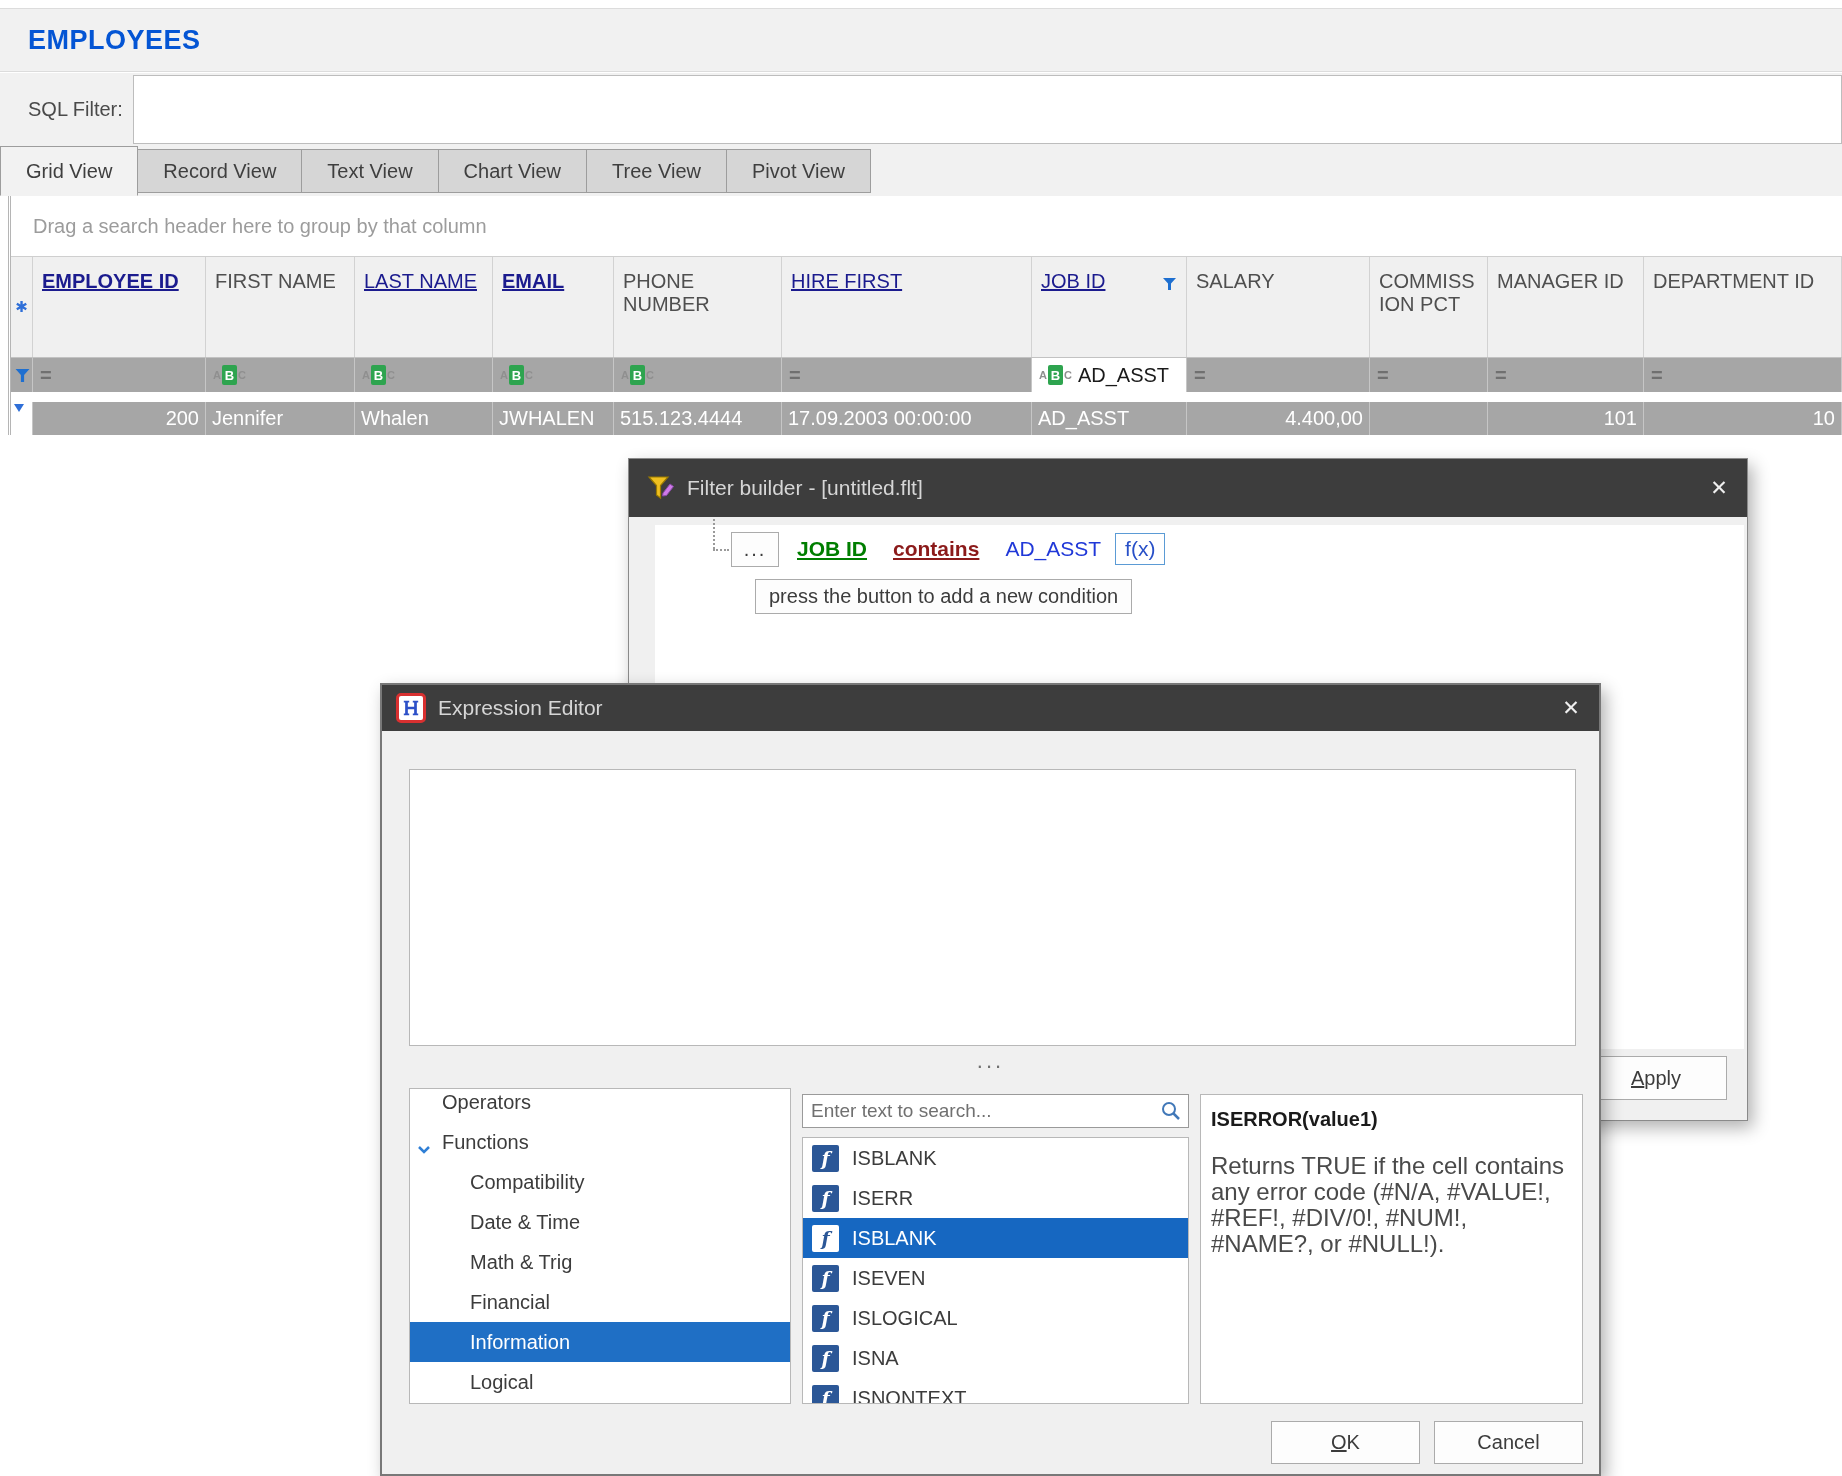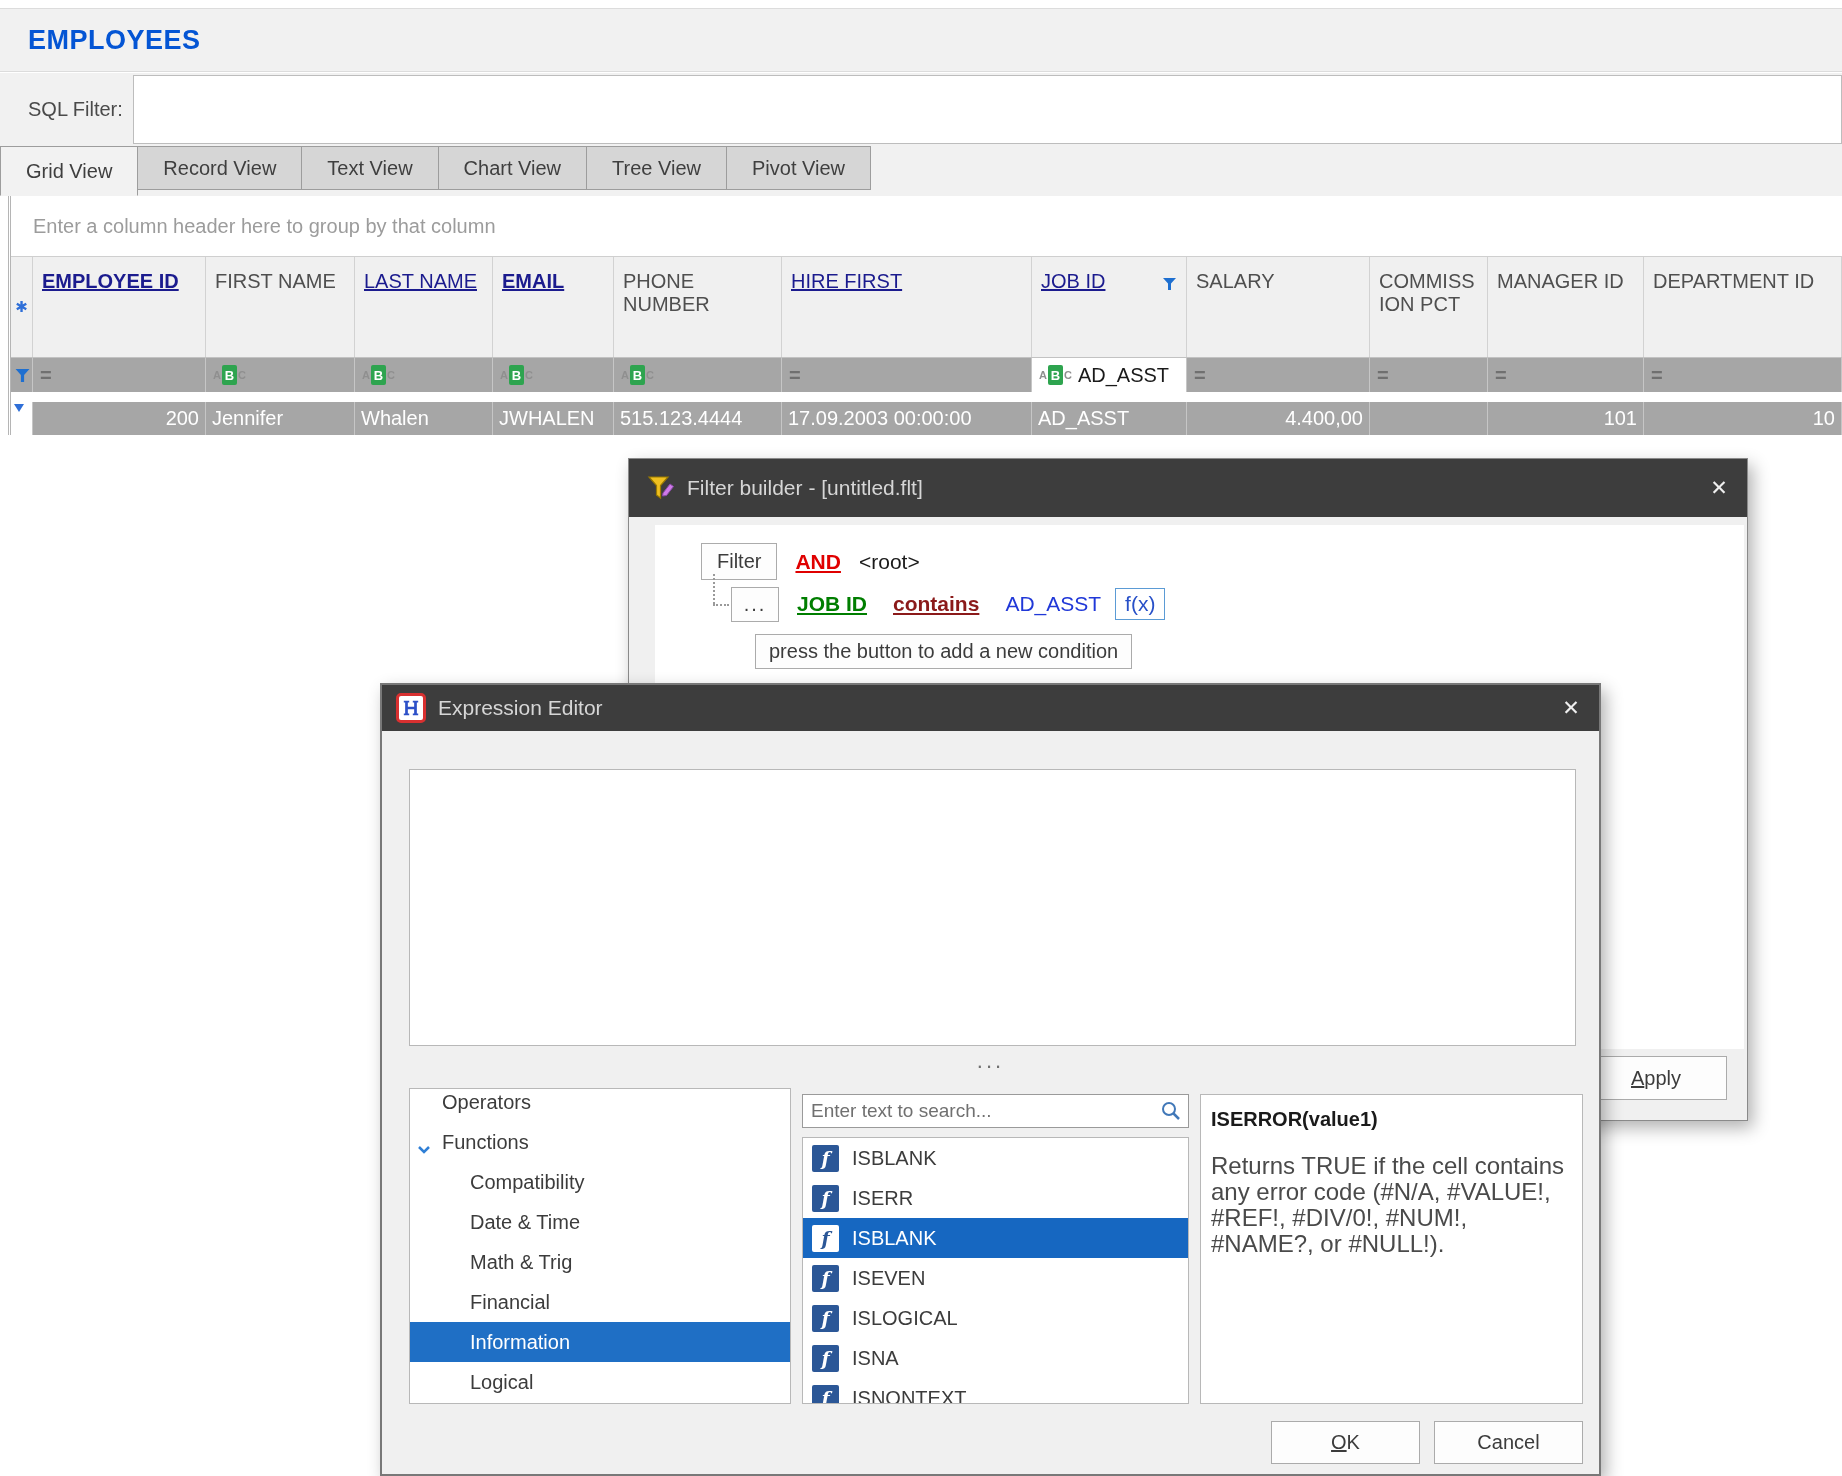--- a/index.html
+++ b/index.html
@@ -7,21 +7,21 @@
     font-family:"Liberation Sans",sans-serif;color:#3c3c3c}
   
   #title-panel{position:absolute;left:0;top:8px;width:1842px;height:64px;background:#f1f1f1;
     border-top:1px solid #dcdcdc;border-bottom:1px solid #dcdcdc;display:flex;align-items:center}
   #title-panel .ttl{margin-left:28px;font-size:27px;font-weight:bold;color:#0455d4;letter-spacing:.5px}
   #sql-row{position:absolute;left:0;top:73px;width:1842px;height:73px;background:#f1f1f1;display:flex;align-items:center}
   #sql-row label{margin-left:28px;font-size:20px;color:#4a4a4a;white-space:nowrap}
   #sql-input{margin-left:10px;flex:1;height:69px;background:#fff;border:1px solid #bdbdbd;font-size:20px;padding:0 10px}
   
   #tabbar{position:absolute;left:0;top:146px;width:1842px;height:50px;background:#f1f1f1;
-    display:flex;align-items:flex-start}
+    display:flex;align-items:center}
   .tab{height:44px;line-height:42px;padding:0 25px;background:#d6d6d6;border:1px solid #9d9d9d;
     border-left:none;font-size:20px;color:#3f3f3f;white-space:nowrap}
   .tab.first{border-left:1px solid #9d9d9d}
   .tab.active{height:50px;line-height:48px;background:#f2f2f2;border-left:1px solid #9d9d9d;border-bottom:1px solid #f2f2f2}
   
   #grid{position:absolute;left:8px;top:196px;width:1834px;border-left:3px double #b5b5b5;background:#fff}
   #group-hint{height:60px;line-height:60px;padding-left:22px;font-size:20px;color:#9c9c9c;background:#fff}
   .grow{display:flex;width:1831px}
   .c{flex:none;overflow:hidden}
   .c0{width:22px}.c1{width:173px}.c2{width:149px}.c3{width:138px}.c4{width:121px}.c5{width:168px}
@@ -127,21 +127,21 @@
 <div id="tabbar">
   <div class="tab first active">Grid View</div>
   <div class="tab">Record View</div>
   <div class="tab">Text View</div>
   <div class="tab">Chart View</div>
   <div class="tab">Tree View</div>
   <div class="tab">Pivot View</div>
 </div>
 
 <div id="grid">
-  <div id="group-hint">Enter a column header here to group by that column</div>
+  <div id="group-hint">Drag a search header here to group by that column</div>
 
   <div id="hdr" class="grow">
     <div class="c c0">
       <span style="color:#2f6fd8;font-size:15px">✱</span>
     </div>
     <div class="c c1">
       <span class="h-link">EMPLOYEE ID</span></div>
     <div class="c c2">
       <span class="h-plain">FIRST NAME</span></div>
     <div class="c c3">
@@ -256,25 +256,20 @@
 <div id="fb" class="dlg">
   <div class="dlg-title">
     <svg class="fb-icon" width="30" height="30" viewBox="0 0 30 30">
       <path d="M4 4h19l-7.5 8.5V25l-4-3V12.5z" fill="#f0c020" stroke="#9a7a00" stroke-width="1.2"></path>
       <path d="M18 20l7-9 3.5 2.5-7 9-4 .5z" fill="#cf7ae8" stroke="#8a4aa8"></path>
     </svg>
     <span class="txt">Filter builder - [untitled.flt]</span>
     <span class="dlg-close">✕</span>
   </div>
   <div id="fb-panel">
-    <div class="fb-row" id="fb-row1">
-      <span class="btn" id="fb-filter-btn">Filter</span>
-      <span class="op-and">AND</span>
-      <span class="root">&lt;root&gt;</span>
-    </div>
     <div class="fb-row" id="fb-row2">
       <span class="elbow"></span>
       <span class="btn" id="fb-menu-btn">...</span>
       <span class="cond-field">JOB ID</span>
       <span class="cond-op">contains</span>
       <span class="cond-val">AD_ASST</span>
       <span id="fx-btn">f(x)</span>
     </div>
     <div class="fb-row" id="fb-row3">
       <span class="btn" id="fb-add-btn">press the button to add a new condition</span>

